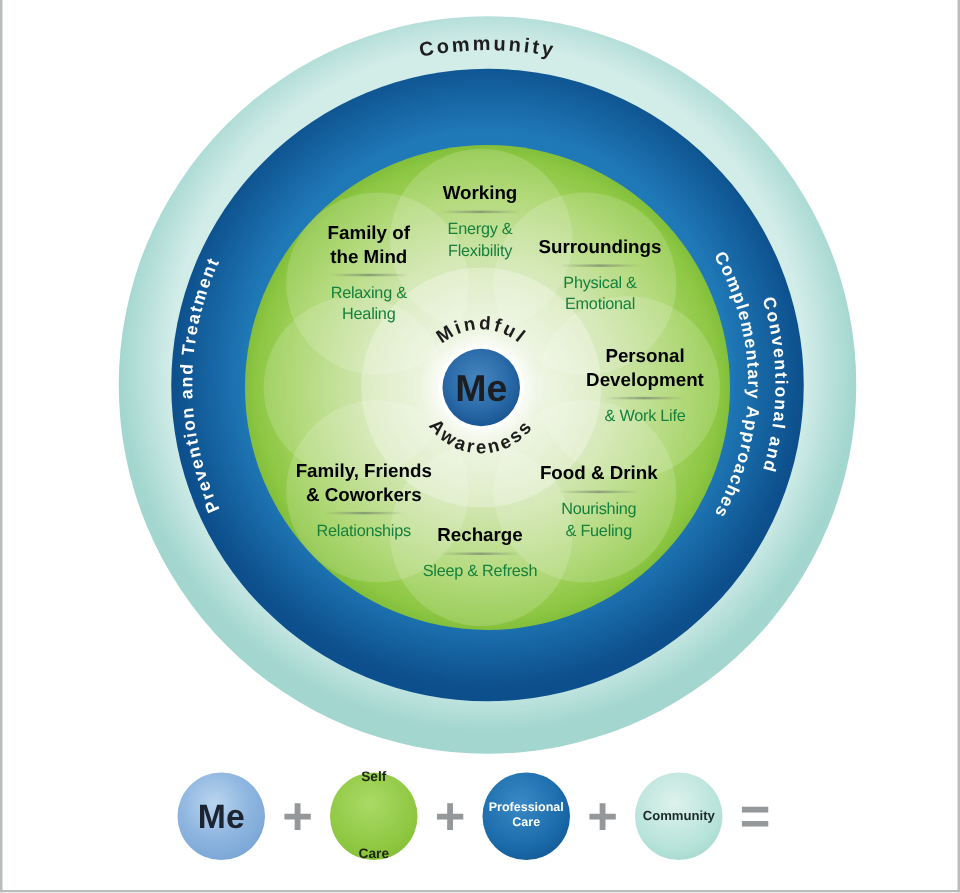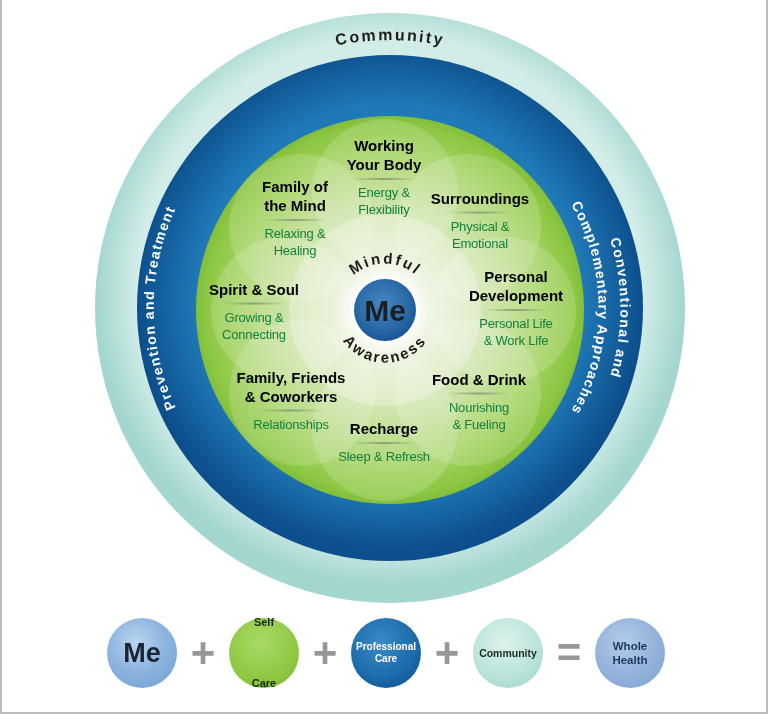--- a/index.html
+++ b/index.html
@@ -123,21 +123,20 @@
         <textPath href="#mindfulPath" startOffset="50%" text-anchor="middle">Mindful</textPath>
       </text>
       <text class="center-arc-text">
         <textPath href="#awarenessPath" startOffset="50%" text-anchor="middle">Awareness</textPath>
       </text>
     </svg>
 
     <div class="section" style="left:382px;top:177px;width:150px">
       <div class="sec-heading">
         <span>Working</span>
-        <span>Your Body</span>
       </div>
       <div class="sec-divider"></div>
       <div class="sec-sub">
         <span>Energy &amp;</span>
         <span>Flexibility</span>
       </div>
     </div>
 
     <div class="section" style="left:478px;top:220px;width:150px">
       <div class="sec-heading">
@@ -150,21 +149,20 @@
       </div>
     </div>
 
     <div class="section" style="left:514px;top:308px;width:160px">
       <div class="sec-heading">
         <span>Personal</span>
         <span>Development</span>
       </div>
       <div class="sec-divider"></div>
       <div class="sec-sub">
-        <span>Personal Life</span>
         <span>&amp; Work Life</span>
       </div>
     </div>
 
     <div class="section" style="left:477px;top:401px;width:150px">
       <div class="sec-heading">
         <span>Food &amp; Drink</span>
       </div>
       <div class="sec-divider"></div>
       <div class="sec-sub">
@@ -187,30 +185,20 @@
       <div class="sec-heading">
         <span>Family, Friends</span>
         <span>&amp; Coworkers</span>
       </div>
       <div class="sec-divider"></div>
       <div class="sec-sub">
         <span>Relationships</span>
       </div>
     </div>
 
-    <div class="section" style="left:252px;top:311px;width:150px">
-      <div class="sec-heading">
-        <span>Spirit &amp; Soul</span>
-      </div>
-      <div class="sec-divider"></div>
-      <div class="sec-sub">
-        <span>Growing &amp;</span>
-        <span>Connecting</span>
-      </div>
-    </div>
 
     <div class="section" style="left:293px;top:218px;width:140px">
       <div class="sec-heading">
         <span>Family of</span>
         <span>the Mind</span>
       </div>
       <div class="sec-divider"></div>
       <div class="sec-sub">
         <span>Relaxing &amp;</span>
         <span>Healing</span>
@@ -230,19 +218,15 @@
     <div class="lop">+</div>
     <div class="lcircle lc-prof">
       <span>Professional</span>
       <span>Care</span>
     </div>
     <div class="lop">+</div>
     <div class="lcircle lc-comm">
       <span>Community</span>
     </div>
     <div class="lop">=</div>
-    <div class="lcircle lc-whole">
-      <span>Whole</span>
-      <span>Health</span>
-    </div>
   </div>
 
 </div>
 
 </body></html>

